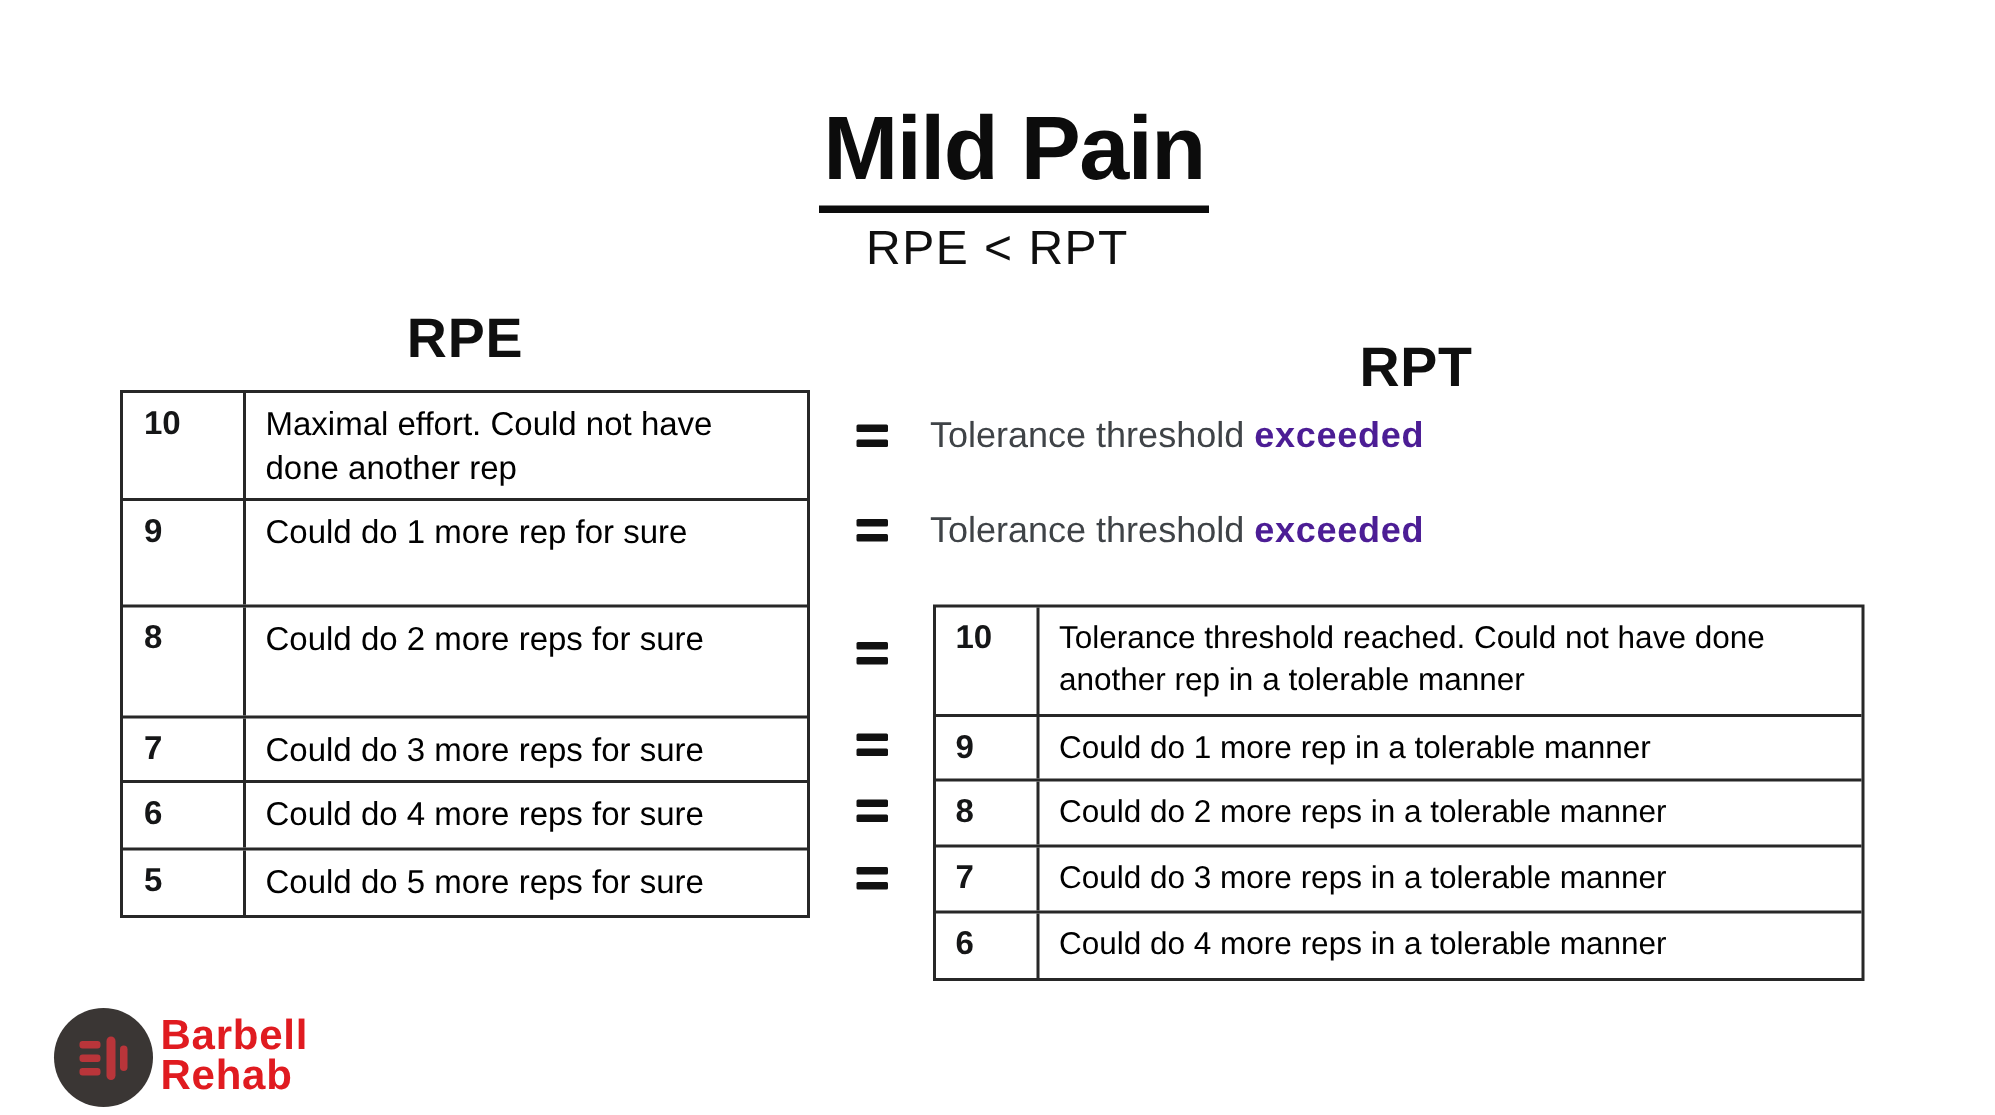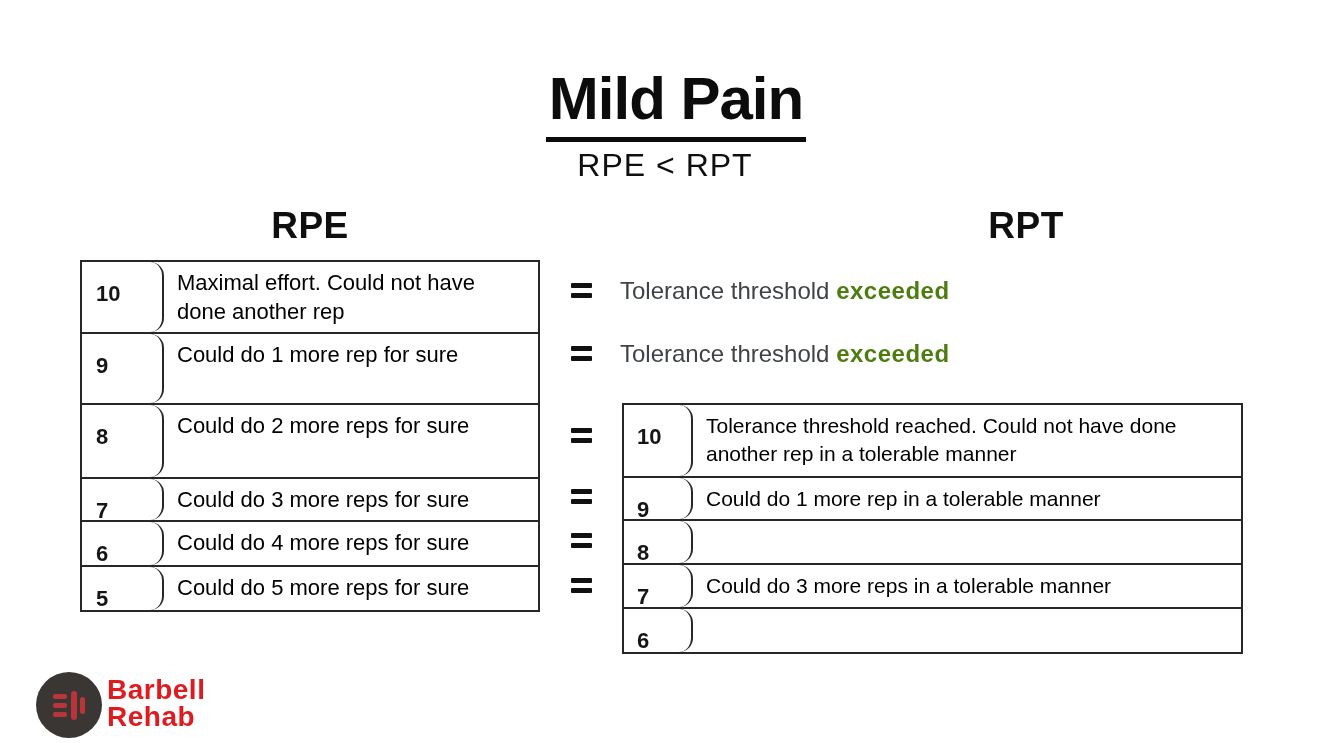--- a/index.html
+++ b/index.html
@@ -15,47 +15,47 @@
     letter-spacing:-1px; padding:0 3px 4px 3px; border-bottom:5px solid #0c0c0c;
   }
   .subtitle {
     position:absolute; top:147px; left:0; width:100%; text-align:center;
     font-size:32px; font-weight:400; color:#0f0f0f; letter-spacing:1px;
   }
 
   
   .col-heading { position:absolute; top:205px; font-size:37px; font-weight:900; color:#0f0f0f; text-align:center; letter-spacing:0.5px; }
   .rpe-heading { left:80px; width:460px; }
-  .rpt-heading { left:926px; width:200px; }
+  .rpt-heading { left:844px; width:200px;margin-top:19px; }
 
   
   .table { position:absolute; box-sizing:border-box; border:2px solid #272727; background:#ffffff; }
   .rpe-table { left:80px; top:260px; width:460px; }
   .rpt-table { left:622px; top:403px; width:621px; }
   .trow { display:flex; box-sizing:border-box; border-top:2px solid #272727; }
   .trow:first-child { border-top:none; }
   .cell-num {
     flex:0 0 82px; box-sizing:border-box; border-right:2px solid #272727;
-    padding:19px 0 0 14px; font-size:22px; font-weight:bold; color:#151617;border-radius:14px;
+    padding:7px 0 0 14px; font-size:22px; font-weight:bold; color:#151617;
   }
   .rpt-table .cell-num { flex:0 0 69px; padding-left:13px; }
   .cell-desc {
     flex:1; box-sizing:border-box; padding:6px 8px 0 13px;
     font-size:22px; line-height:29px; color:#000000;
   }
   .rpt-table .cell-desc { font-size:21px; line-height:28px; padding-top:7px;border-radius:17px; }
 
   
   .eq { position:absolute; left:571px; width:21px; }
   .eq::before, .eq::after { content:""; display:block; height:5px; background:#111111; border-radius:1px; }
   .eq::before { margin-bottom:5px; }
 
   
   .exceed-line { position:absolute; left:620px; font-size:24px; line-height:28px; color:#3f4347; }
-  .exceed-line .red { font-weight:900; color:#4d7c0f; letter-spacing:0.5px; }
+  .exceed-line .red { font-weight:900; color:#4c1d95; letter-spacing:0.5px; }
 
   
   .logo-circle {
     position:absolute; left:36px; top:672px; width:66px; height:66px;
     border-radius:50%; background:#3a3634; display:flex; align-items:center; justify-content:center;
   }
   .logo-text {
     position:absolute; left:107px; top:676px; font-size:28px; line-height:27px;
     font-weight:900; color:#e01b20; letter-spacing:0.5px;
   }
@@ -119,27 +119,29 @@
     <div class="trow" style="height:71px">
       <div class="cell-num">10</div>
       <div class="cell-desc">Tolerance threshold reached. Could not have done another rep in a tolerable manner</div>
     </div>
     <div class="trow" style="height:43px">
       <div class="cell-num">9</div>
       <div class="cell-desc">Could do 1 more rep in a tolerable manner</div>
     </div>
     <div class="trow" style="height:44px">
       <div class="cell-num">8</div>
+      <div class="cell-desc">Could do 2 more reps in a tolerable manner</div>
     </div>
     <div class="trow" style="height:44px">
       <div class="cell-num">7</div>
       <div class="cell-desc">Could do 3 more reps in a tolerable manner</div>
     </div>
     <div class="trow" style="height:45px">
       <div class="cell-num">6</div>
+      <div class="cell-desc">Could do 4 more reps in a tolerable manner</div>
     </div>
   </div>
 
   <div class="logo-circle">
     <svg width="40" height="40" viewBox="0 0 40 40">
       <rect x="4" y="9" width="14" height="5" rx="2" fill="#b9353a"></rect>
       <rect x="4" y="18" width="14" height="5" rx="2" fill="#b9353a"></rect>
       <rect x="4" y="27" width="14" height="5" rx="2" fill="#b9353a"></rect>
       <rect x="22" y="6" width="6" height="29" rx="3" fill="#b9353a"></rect>
       <rect x="31" y="12" width="5" height="17" rx="2.5" fill="#b9353a"></rect>

